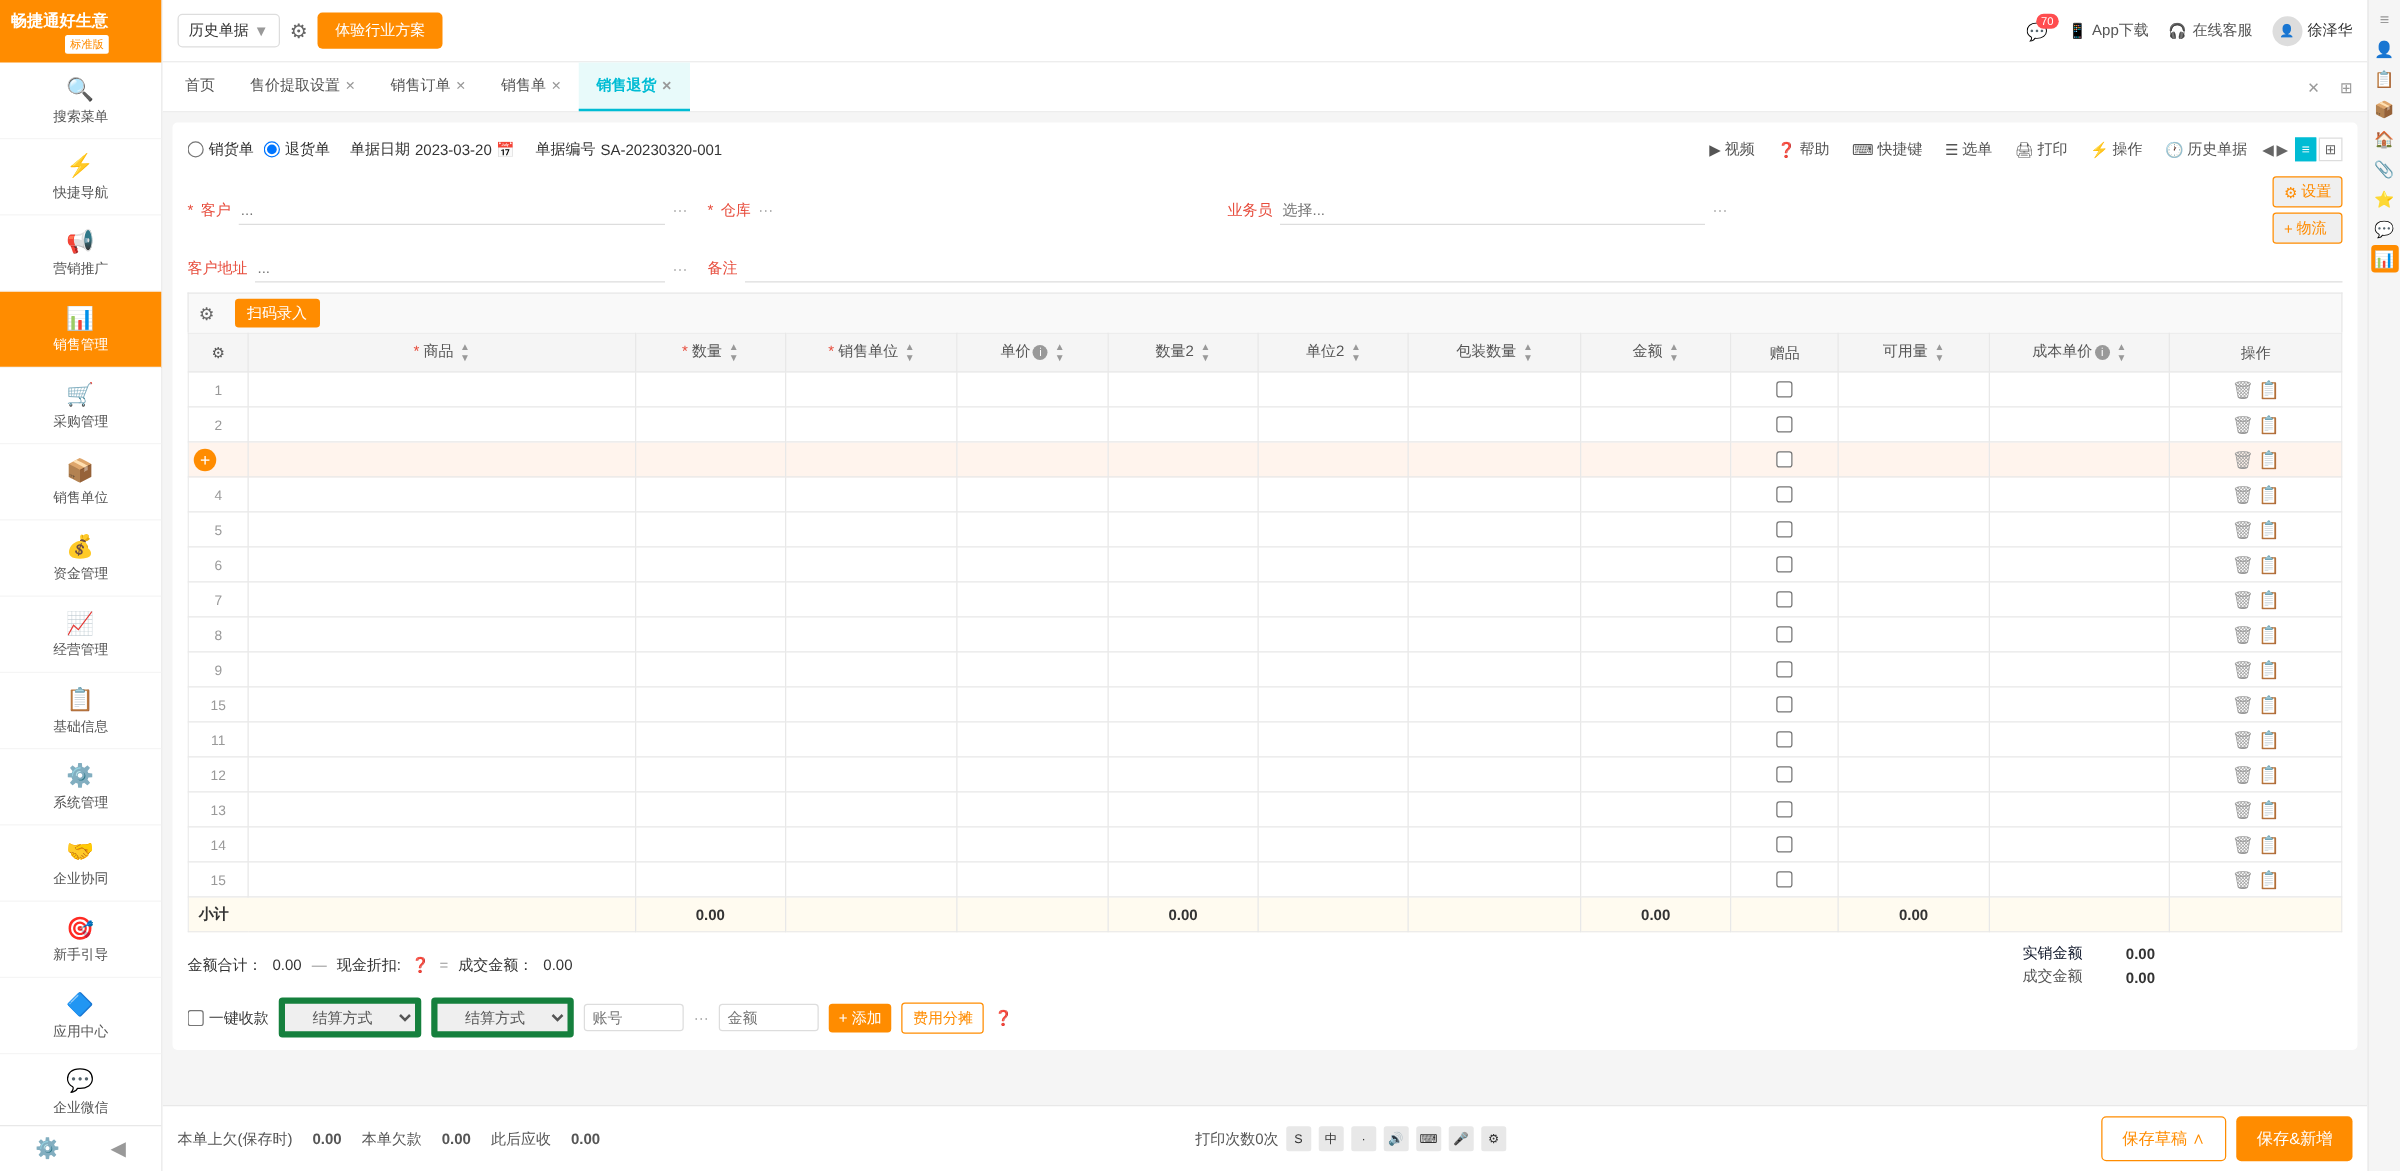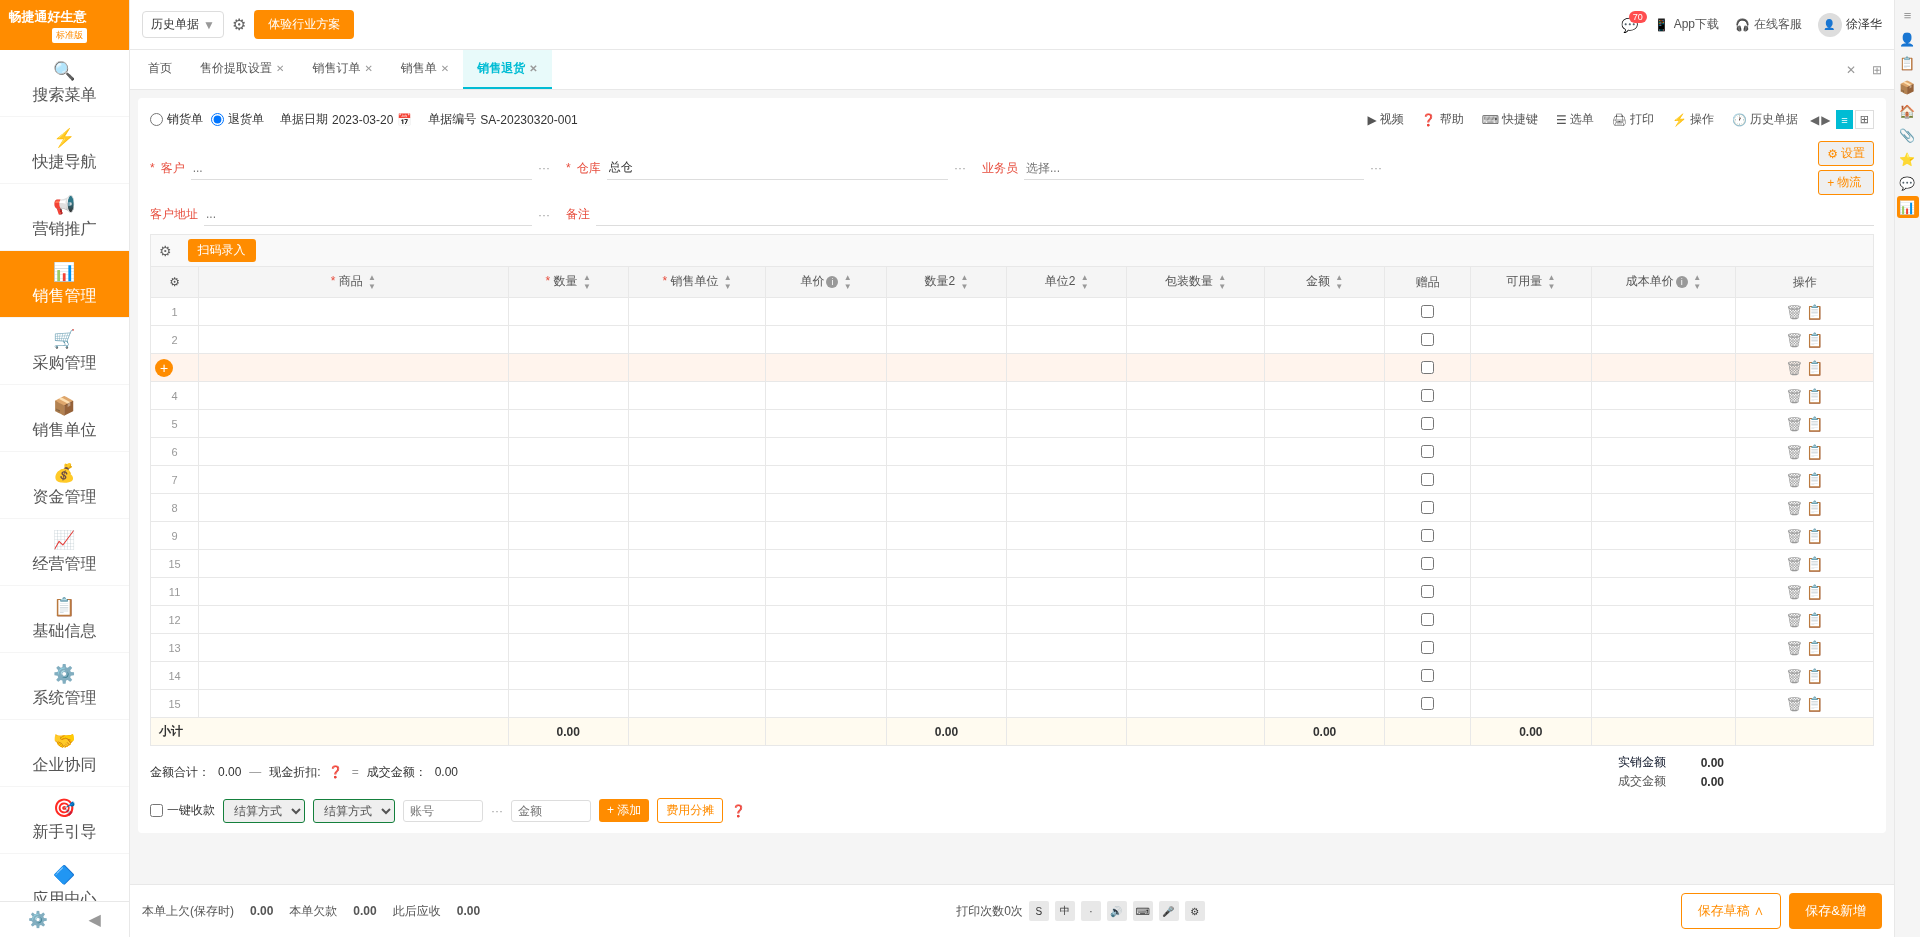--- a/index.html
+++ b/index.html
@@ -10,21 +10,21 @@
     
     
     .sidebar { width: 130px; background: #fff; border-right: 1px solid #e8e8e8; display: flex; flex-direction: column; flex-shrink: 0; }
     .sidebar-logo { background: #ff8c00; padding: 10px 8px; display: flex; align-items: center; gap: 6px; height: 50px; }
     .sidebar-nav { flex: 1; overflow-y: auto; }
     .sidebar-item { display: flex; flex-direction: column; align-items: center; padding: 10px 4px; cursor: pointer; border-bottom: 1px solid #f5f5f5; gap: 3px; }
     .sidebar-item.active { background: #ff8c00; }
     .sidebar-item.active .sidebar-item-label { color: #fff; }
     .sidebar-item.active .sidebar-icon { color: #fff; }
     .sidebar-icon { font-size: 18px; color: #666; }
-    .sidebar-item-label { font-size: 16px; color: #555; }
+    .sidebar-item-label { font-size: 11px; color: #555; }
     .sidebar-footer { padding: 8px; display: flex; justify-content: space-around; border-top: 1px solid #e8e8e8; }
     .sidebar-footer-btn { color: #999; font-size: 16px; cursor: pointer; }
     
     
     .main { flex: 1; display: flex; flex-direction: column; overflow: hidden; }
     
     
     .topbar { background: #fff; height: 50px; display: flex; align-items: center; justify-content: space-between; padding: 0 12px; border-bottom: 1px solid #e8e8e8; flex-shrink: 0; }
     .topbar-left { display: flex; align-items: center; gap: 8px; }
     .topbar-select { display: flex; align-items: center; gap: 4px; border: 1px solid #ddd; border-radius: 4px; padding: 4px 8px; cursor: pointer; font-size: 12px; }
@@ -76,21 +76,21 @@
     .delete-btn { color: #999; cursor: pointer; font-size: 14px; }
     .copy-btn { color: #999; cursor: pointer; font-size: 14px; }
     
     
     .summary-row td { background: #fffbf0; font-weight: bold; border: 1px solid #e8e8e8; }
     .bottom-calc { display: flex; align-items: center; gap: 8px; margin-bottom: 8px; font-size: 12px; }
     .minus-icon { color: #999; }
     .equals-icon { color: #999; }
     .bottom-fields { display: flex; align-items: center; gap: 8px; }
     .bottom-checkbox { display: flex; align-items: center; gap: 4px; cursor: pointer; font-size: 12px; }
-    .bottom-select { border: 1px solid #15803d; border-radius: 3px; padding: 3px 6px; font-size: 12px; color: #555; }
+    .bottom-select { border: 5px solid #15803d; border-radius: 3px; padding: 3px 18px; font-size: 12px; color: #555; }
     .bottom-input { border: 1px solid #ddd; border-radius: 3px; padding: 3px 6px; font-size: 12px; width: 80px; }
     .bottom-add-btn { background: #ff8c00; color: #fff; border: none; border-radius: 3px; padding: 3px 8px; cursor: pointer; font-size: 12px; }
     .bottom-fenyong-btn { background: #fff; color: #ff8c00; border: 1px solid #ff8c00; border-radius: 3px; padding: 3px 8px; cursor: pointer; font-size: 12px; }
     .bottom-help-icon { color: #999; cursor: pointer; }
     .btn-save-draft { background: #fff; color: #ff8c00; border: 1px solid #ff8c00; border-radius: 4px; padding: 8px 16px; cursor: pointer; font-size: 13px; }
     .btn-save-new { background: #ff8c00; color: #fff; border: none; border-radius: 4px; padding: 8px 16px; cursor: pointer; font-size: 13px; }
     
     
     .bottom-bar { background: #fff; display: flex; align-items: center; justify-content: space-between; padding: 8px 12px; border-top: 1px solid #e8e8e8; flex-shrink: 0; position: relative; }
     .bottom-bar-left { display: flex; align-items: center; gap: 16px; font-size: 12px; color: #555; }
@@ -316,21 +316,20 @@
         <div style="display:flex;align-items:center;gap:16px;margin-bottom:8px;position:relative;">
           <div class="form-group" style="flex:1;max-width:400px;">
             <span style="color:#e74c3c;">*</span>
             <span class="form-group-label">客户</span>
             <input class="form-input" style="flex: 1 1 0%;" placeholder="...">
             <span class="form-dots">···</span>
           </div>
           <div class="form-group" style="flex:1;max-width:400px;">
             <span style="color:#e74c3c;">*</span>
             <span class="form-group-label">仓库</span>
-            <input class="form-input" style="flex: 1 1 0%;" value="总仓">
             <span class="form-dots">···</span>
           </div>
           <div class="form-group" style="flex:1;max-width:400px;">
             <span class="form-group-label">业务员</span>
             <input class="form-input" style="flex: 1 1 0%;" placeholder="选择...">
             <span class="form-dots">···</span>
           </div>
           <div style="margin-left:auto;display:flex;flex-direction:column;gap:4px;">
             <button class="btn-setting">
               <span>⚙</span>

